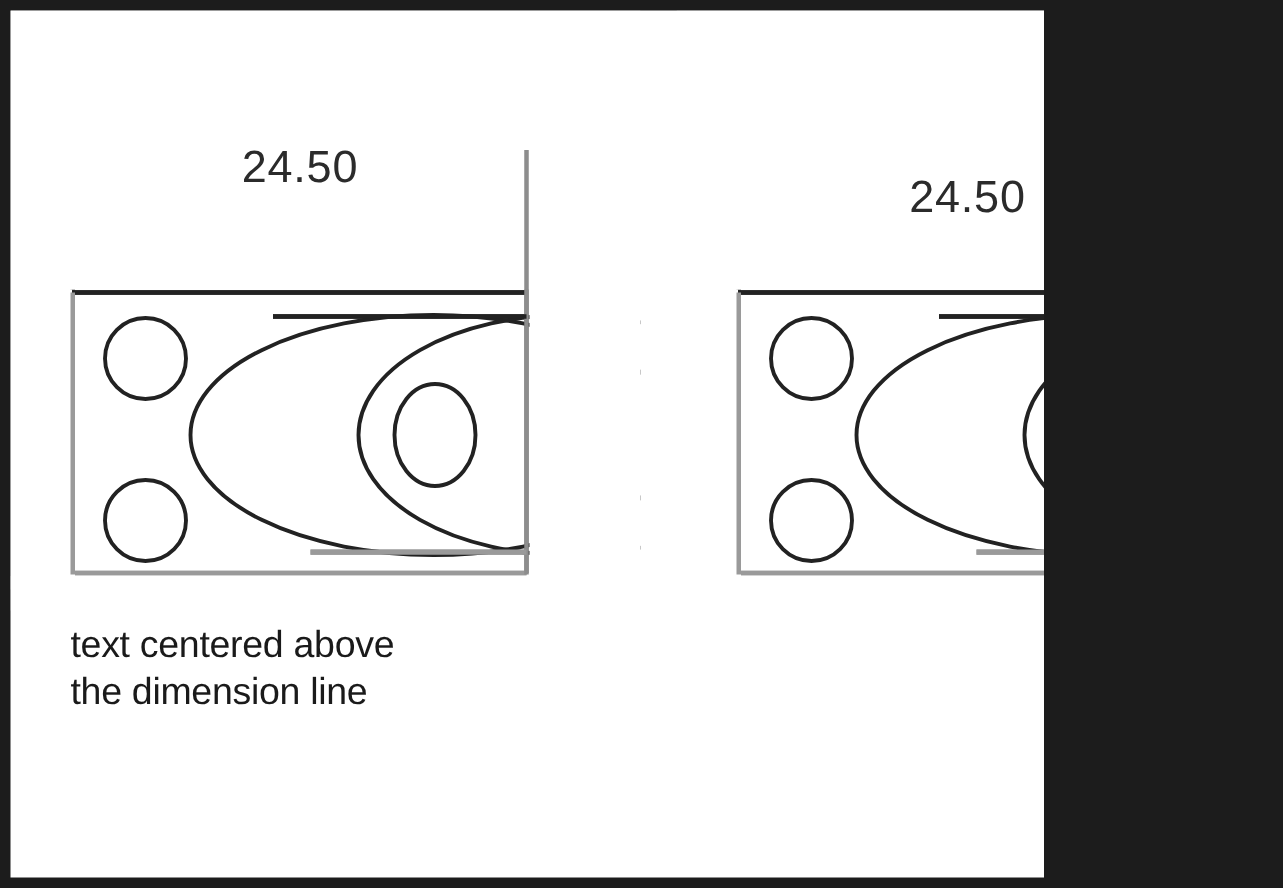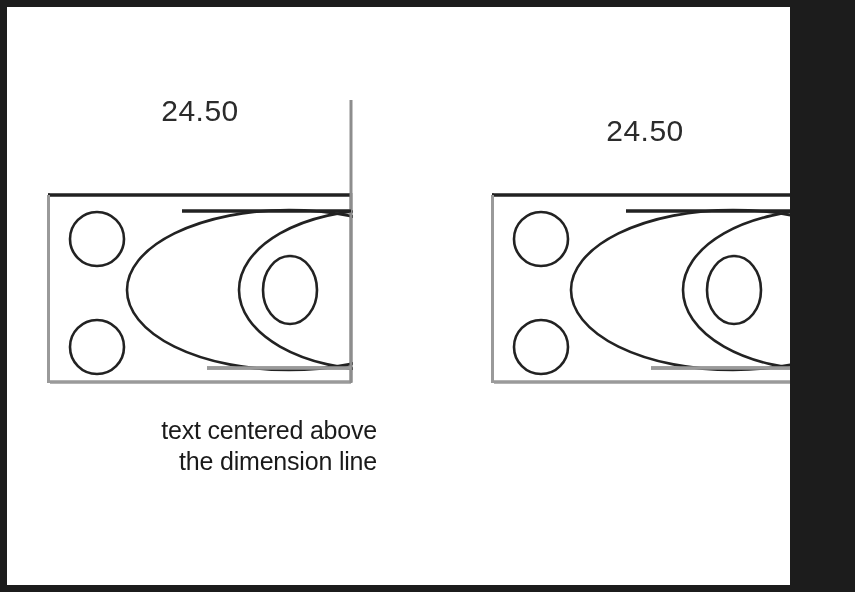--- a/index.html
+++ b/index.html
@@ -22,21 +22,21 @@
     width: 855px;
     height: 592px;
     background: #1c1c1c;
     box-sizing: border-box;
   }
 
   #canvas {
     position: absolute;
     left: 7px;
     top: 7px;
-    width: 783px;
+    width: 689px;
     height: 578px;
     background: #ffffff;
     box-sizing: border-box;
     overflow: hidden;
   }
 
   .figure-panel {
     position: absolute;
     top: 0;
     width: 420px;
@@ -53,21 +53,20 @@
   }
 
   .caption {
     position: absolute;
     font-family: "Liberation Sans", sans-serif;
     font-size: 25px;
     line-height: 31px;
     color: #1a1a1a;
     white-space: pre-line;
     letter-spacing: -0.2px;
-    text-align: right;
   }
   #caption-left  { left: 40px; top: 408px; width: 330px; }
 
   .dim-text {
     font-family: "Liberation Sans", sans-serif;
     font-size: 30px;
     fill: #2b2b2b;
     letter-spacing: 0.5px;
   }
 </style>

